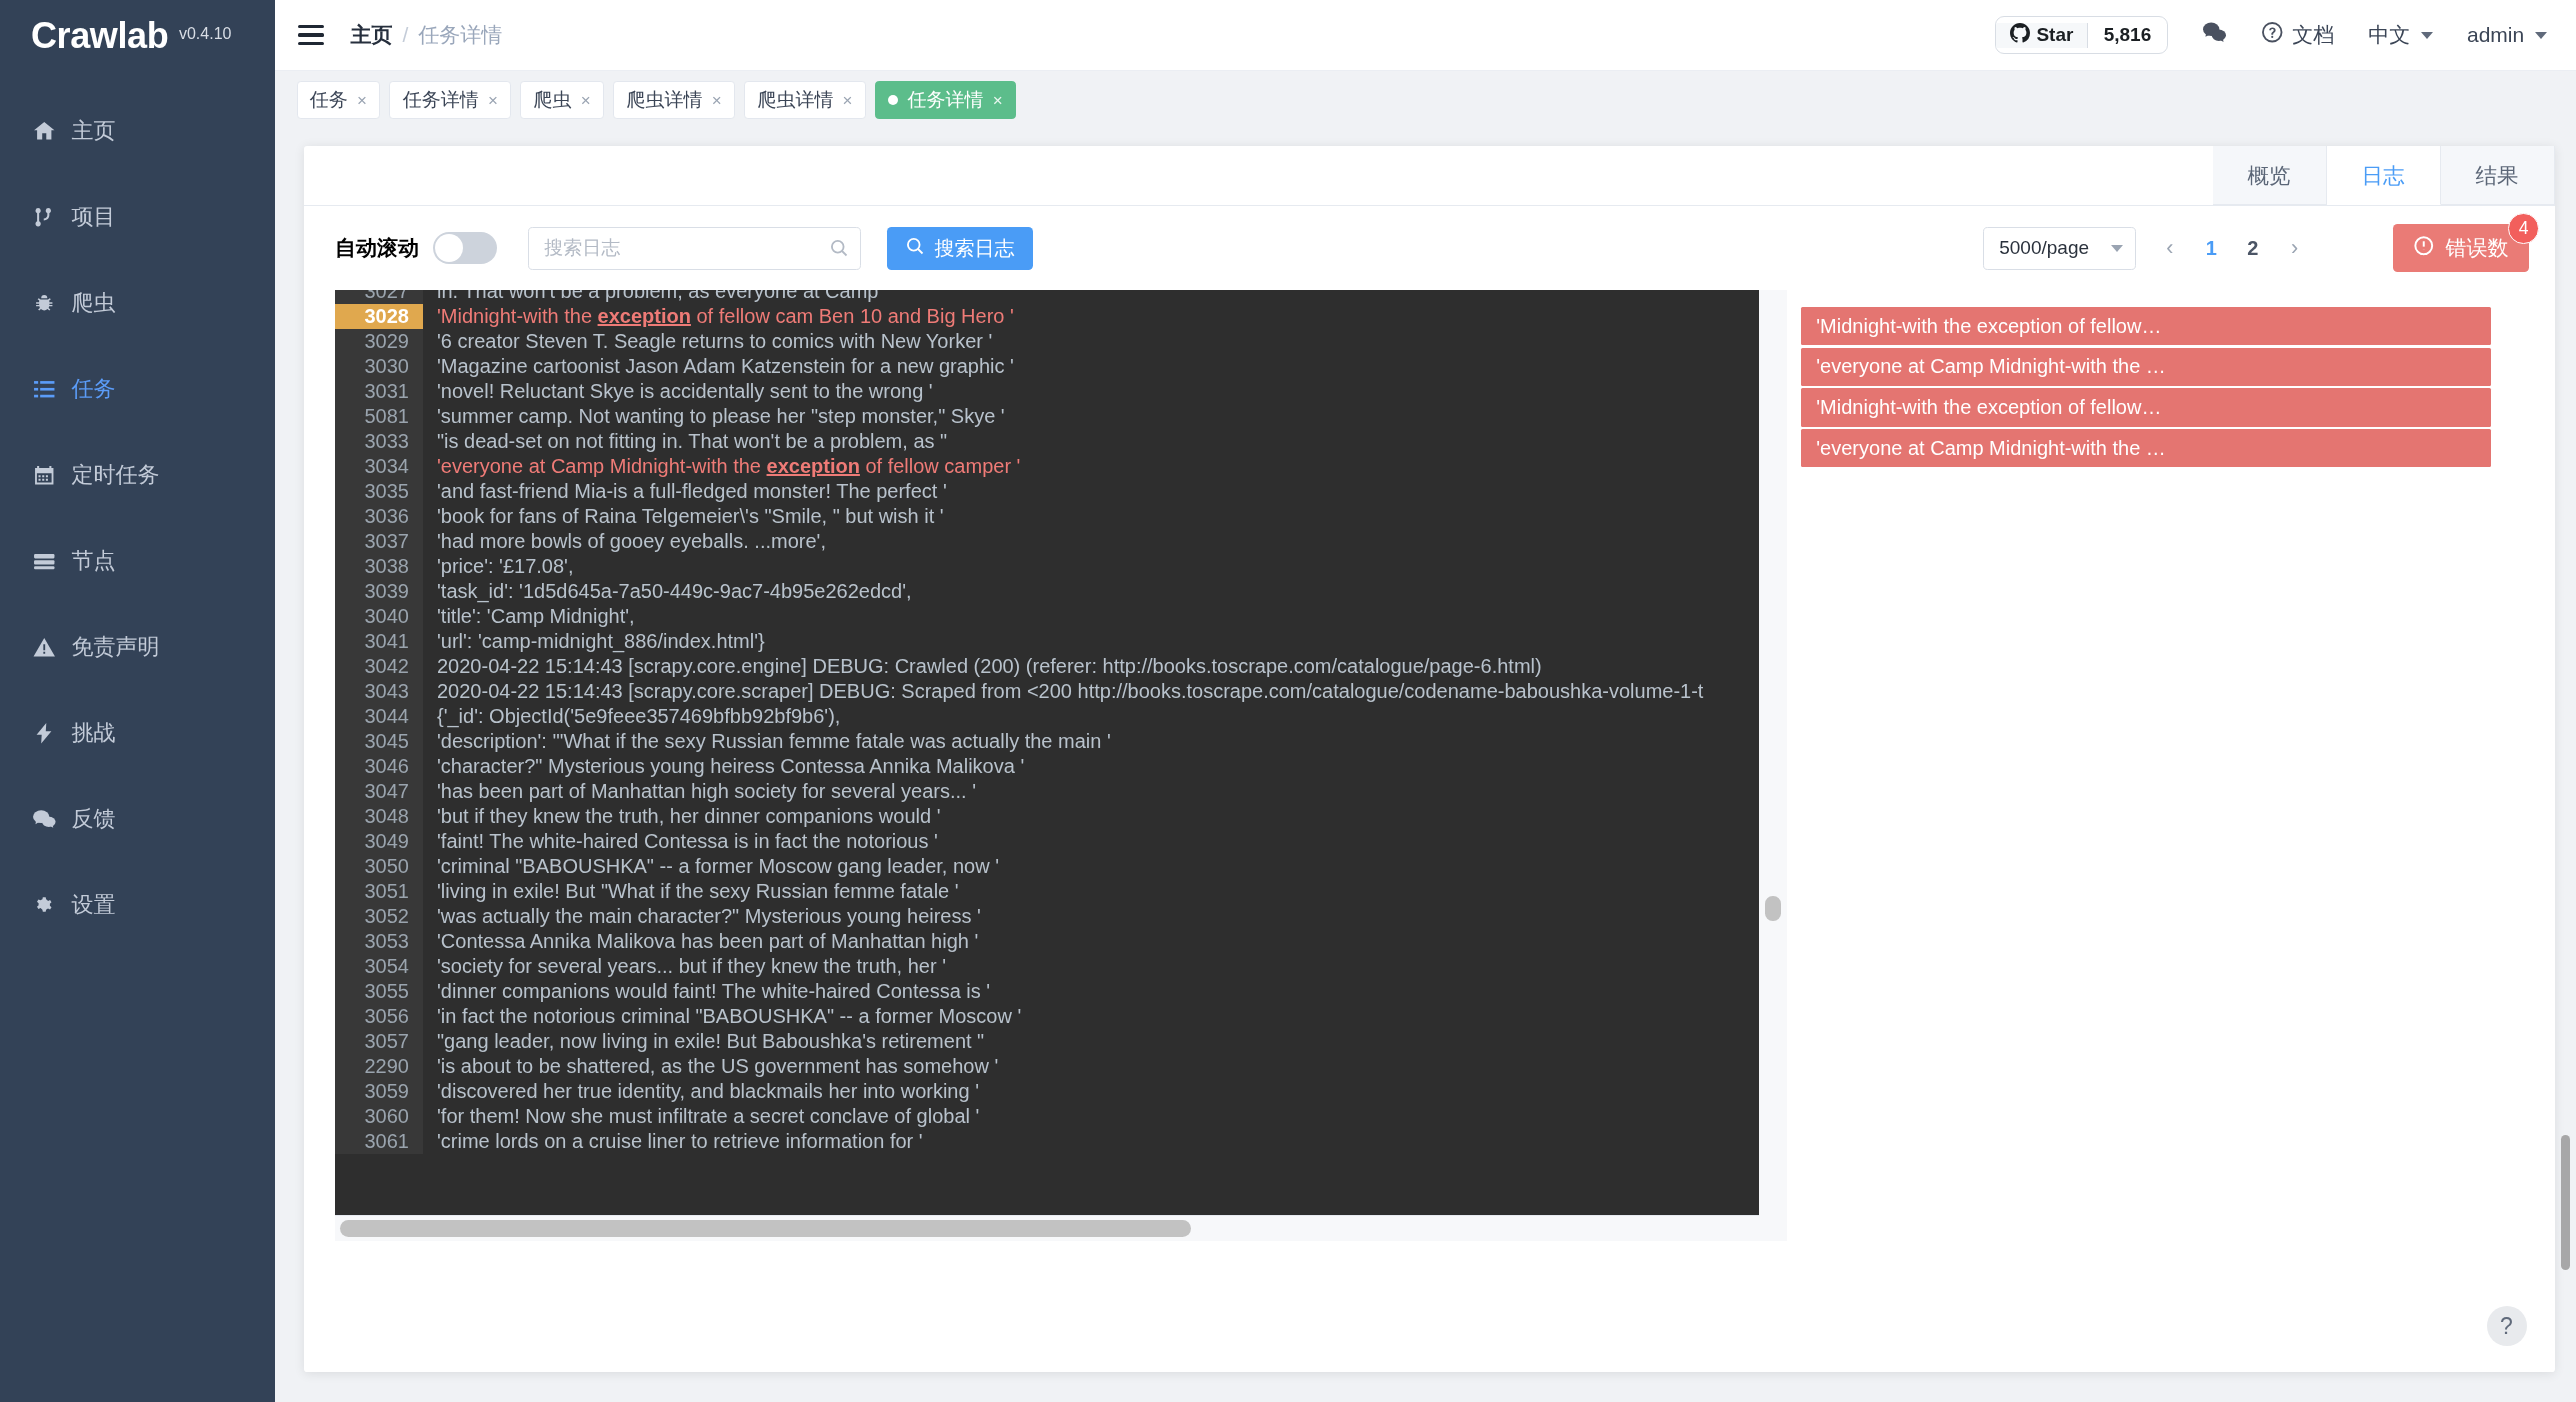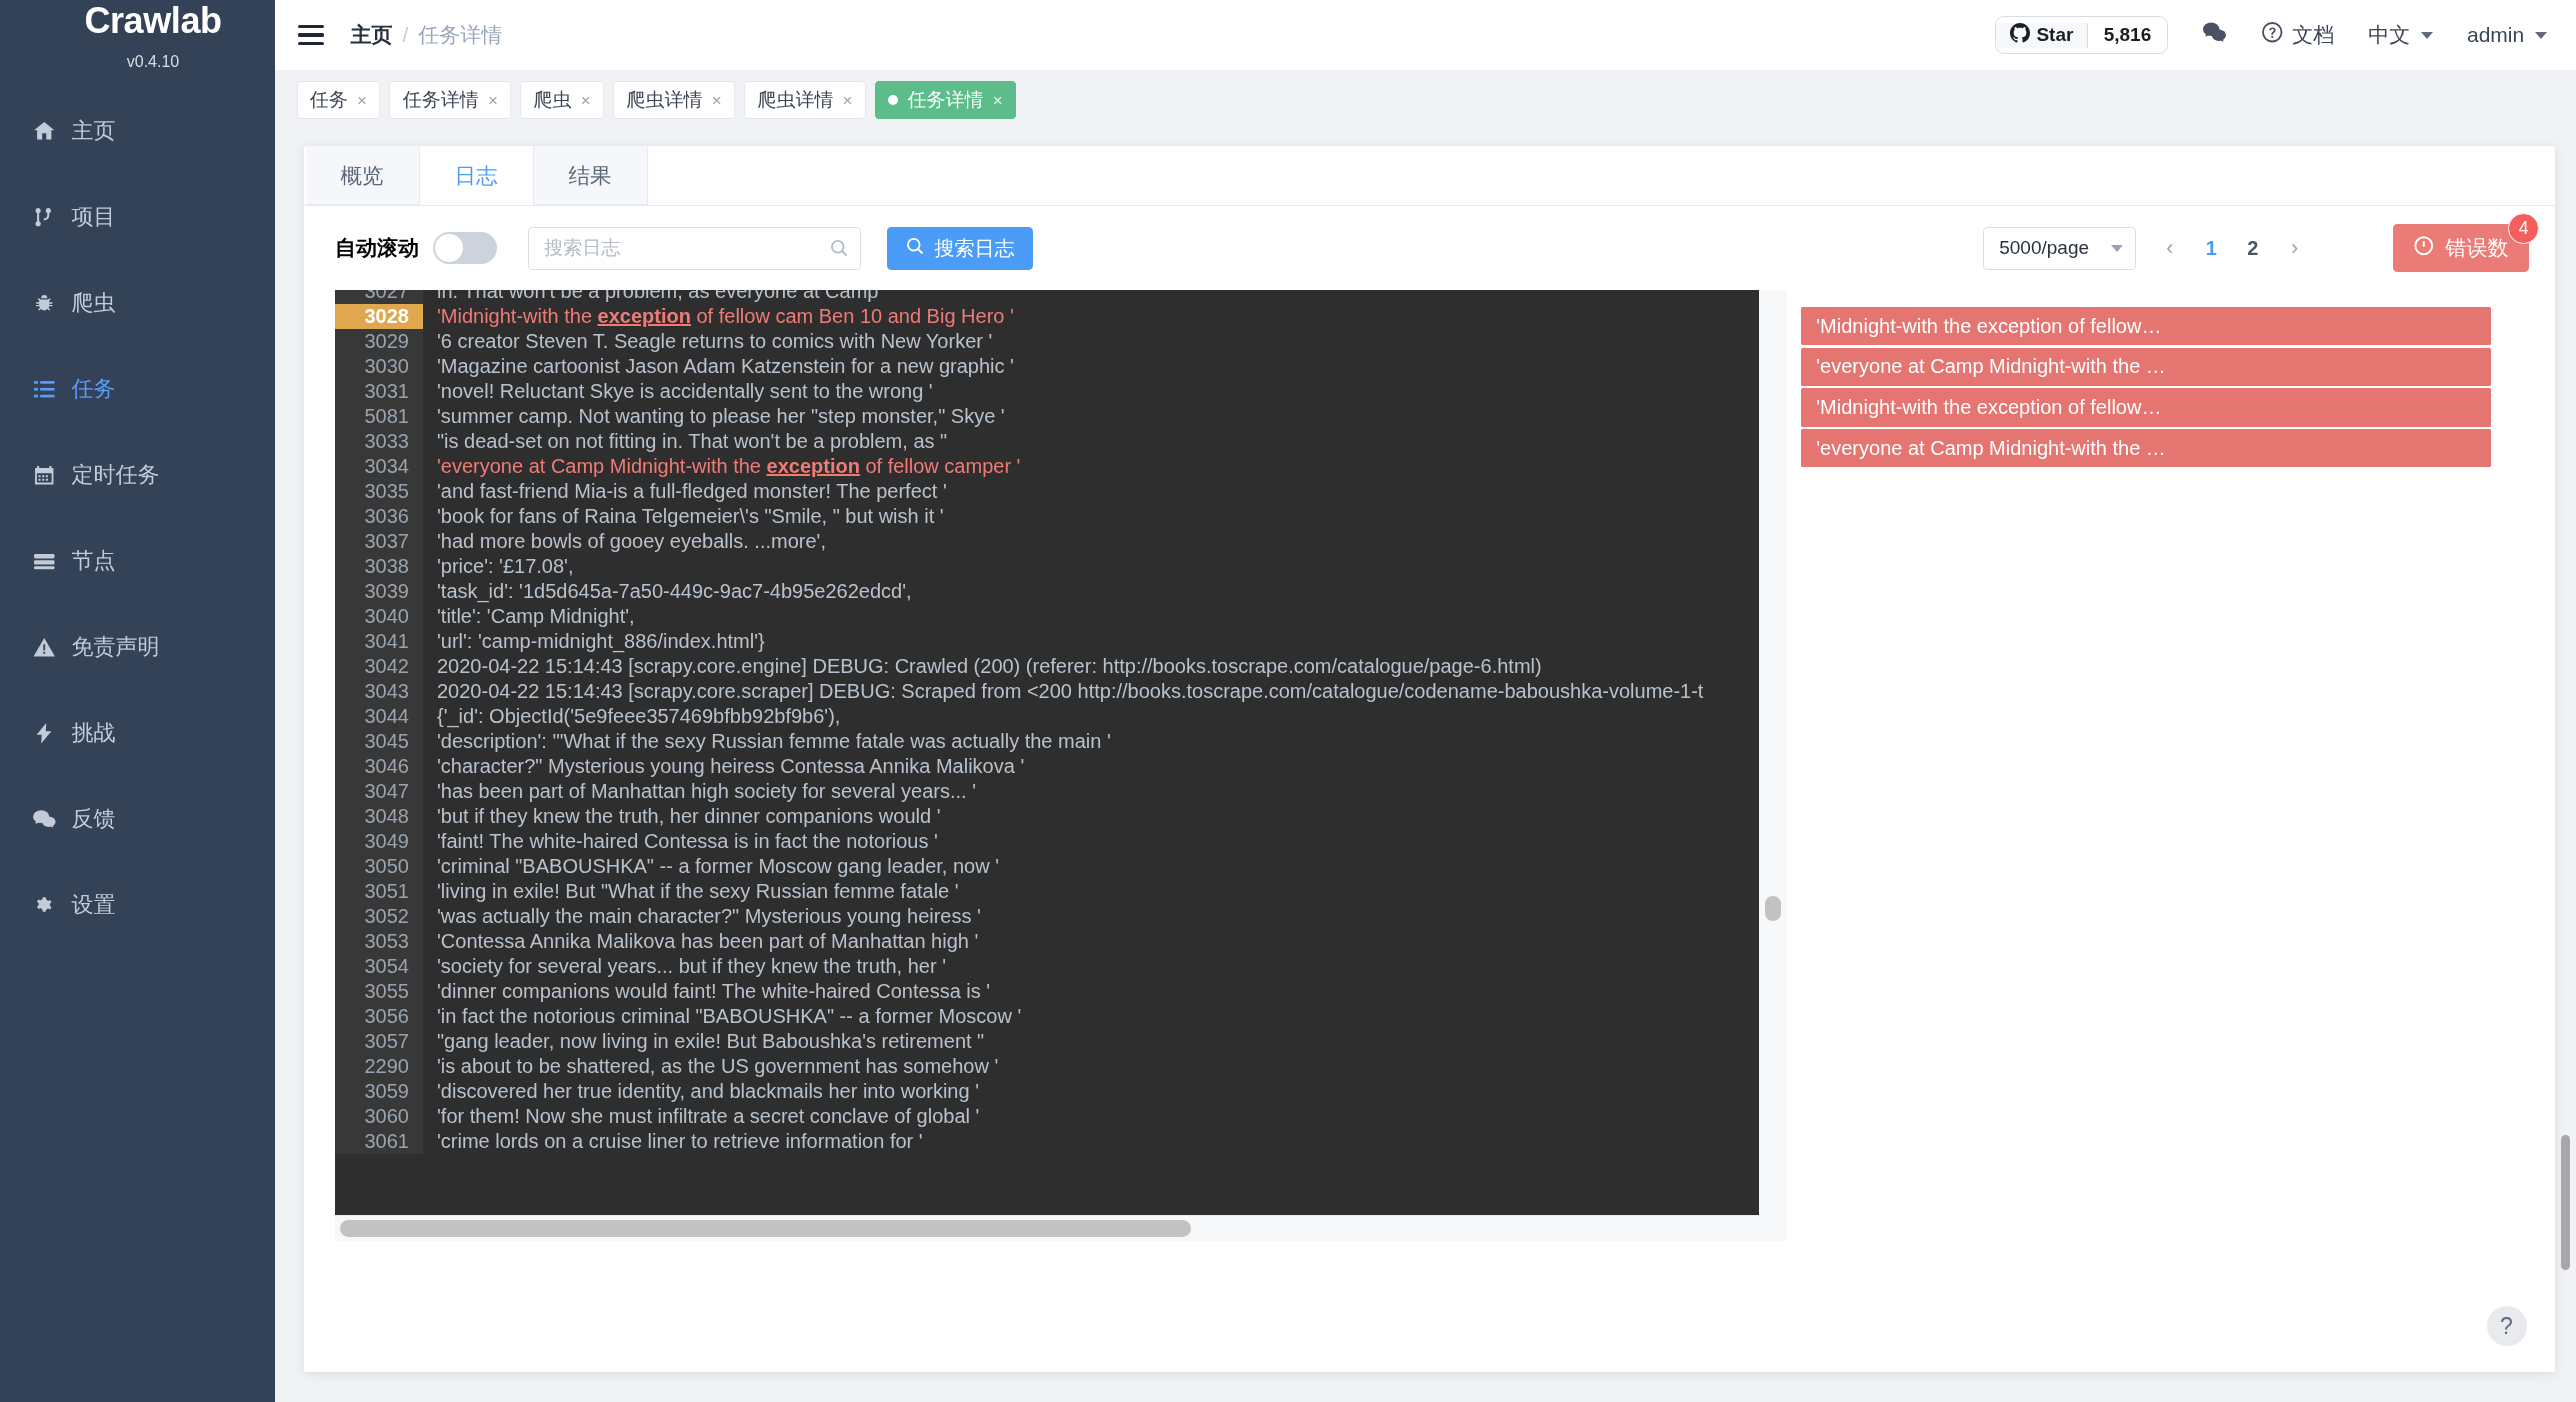--- a/index.html
+++ b/index.html
@@ -12,21 +12,21 @@
   #app { display: flex; width: 2576px; height: 1403px; }
 
   
   .sidebar {
     width: 275px; flex: 0 0 275px;
     background: #334257;
     display: flex; flex-direction: column;
   }
   .brand {
     height: 71px; display: flex; align-items: center;
-    padding-left: 31px; gap: 10.7px; flex-direction: column;
+    padding-left: 31px; gap: 10.7px;
   }
   .brand-name {
     color: #fff; font-size: 36px; font-weight: bold; letter-spacing: -0.4px;
   }
   .brand-ver { color: #d8dde5; font-size: 16px; padding-bottom: 3.1px; }
   .menu { margin-top: 17px; }
   .menu-item {
     display: flex; align-items: center; gap: 14.6px;
     height: 86px; padding-left: 31px;
     color: #c3cbd8; font-size: 22px; cursor: pointer;
@@ -87,21 +87,21 @@
   .tab .dot { width: 10px; height: 10px; border-radius: 50%; background: #fff; }
   .tab .x { font-size: 17px; color: #9aa4b2; line-height: 1; }
   .tab.active .x { color: #eaf7f0; }
 
   .page {
     flex: 1; margin: 17px 21.5px 31px 29px; background: #fff;
     border-radius: 3.1px; box-shadow: 0 1.5px 10.7px rgba(0,0,0,.09);
     display: flex; flex-direction: column; min-height: 0; position: relative;
   }
 
-  .subtabs { display: flex; height: 60px; border-bottom: 0.8px solid #e6eaf0; padding-left: 1.5px;}
+  .subtabs { display: flex; height: 60px; border-bottom: 0.8px solid #e6eaf0; padding-left: 1.5px; justify-content: flex-end;}
   .subtab {
     width: 114px; display: flex; align-items: center; justify-content: center;
     font-size: 21.5px; color: #5b6677; background: #f5f7fa;
     border-right: 0.8px solid #e6eaf0; border-bottom: 0.8px solid #e6eaf0;
     cursor: pointer;
   }
   .subtab.active { background: #fff; color: #4a9cf6; border-bottom-color: #fff; }
 
   .toolbar { height: 84px; display: flex; align-items: center; padding: 0 26px 0 31px; }
   .autoscroll-label { font-size: 21px; color: #000000; font-weight: bold; margin-right: 14px; }

